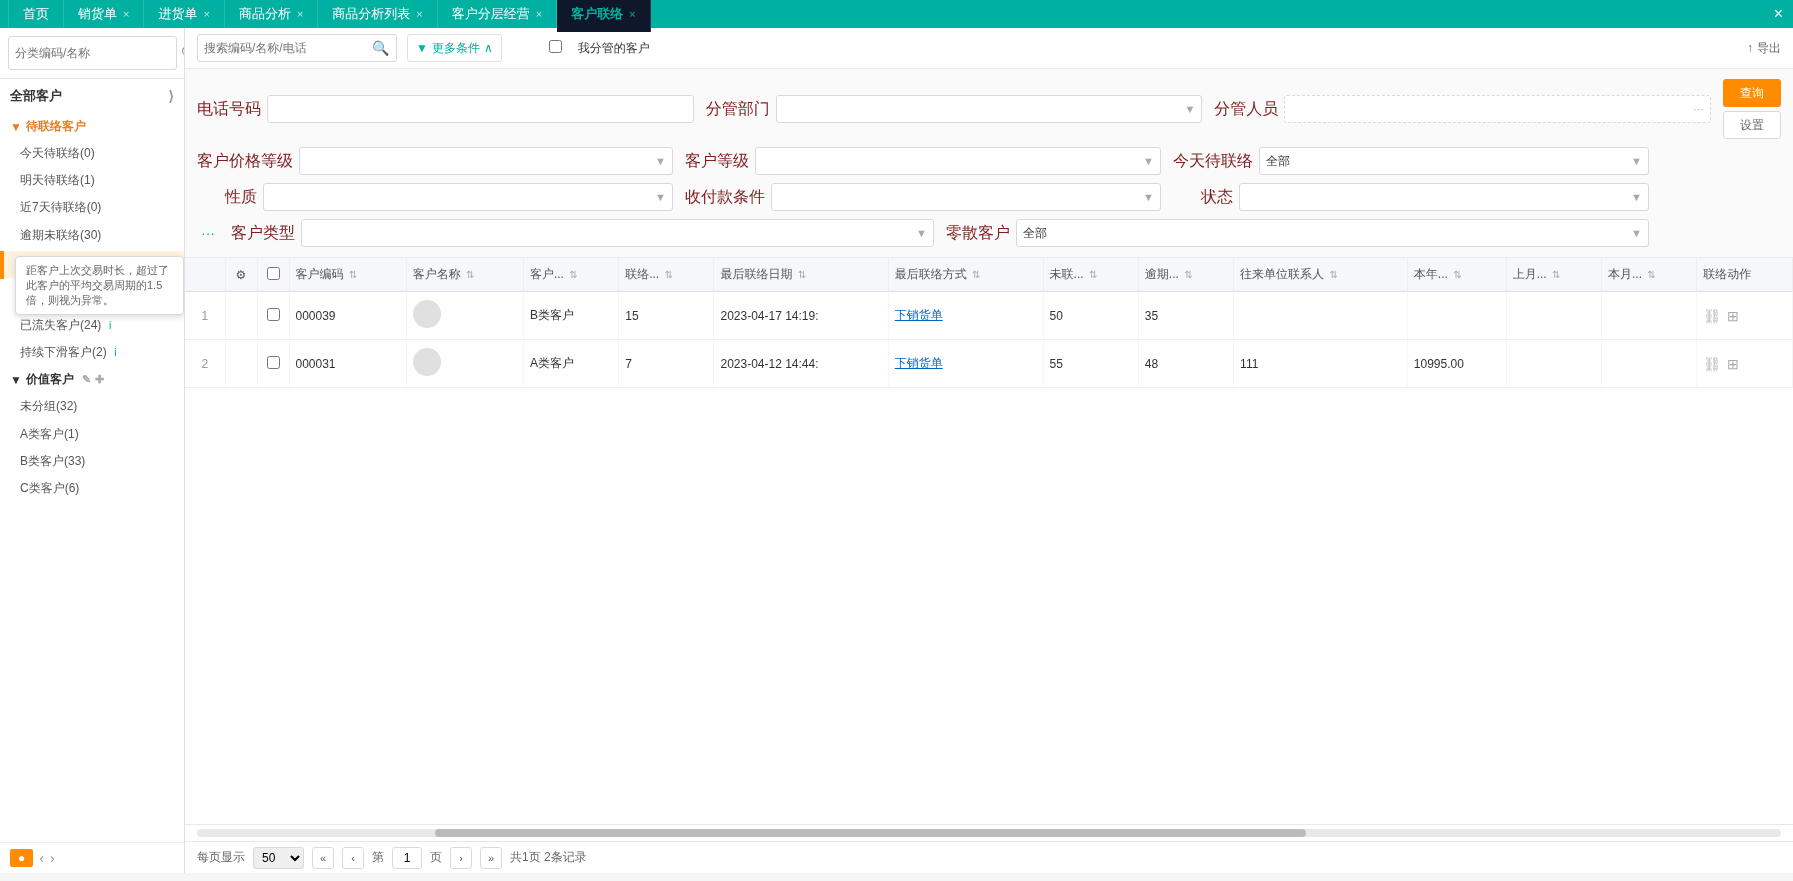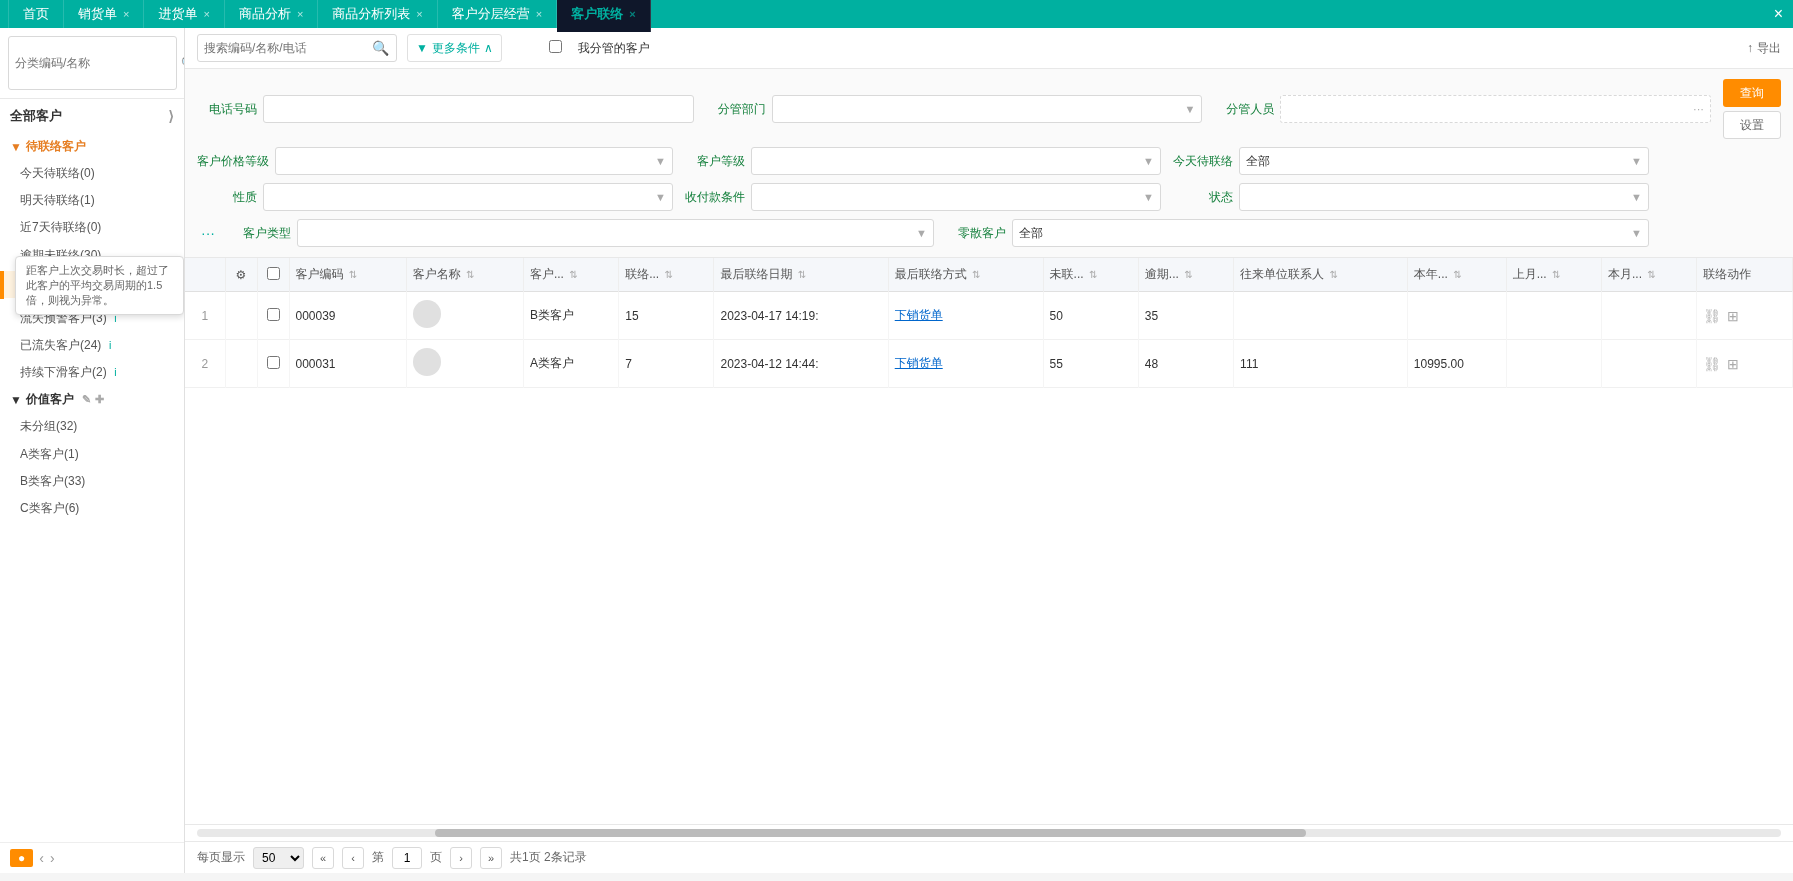--- a/index.html
+++ b/index.html
@@ -57,21 +57,21 @@
       padding: 8px;
       border-bottom: 1px solid #e8e8e8;
       display: flex;
       align-items: center;
       gap: 4px;
     }
     .sidebar-search input {
       flex: 1;
       border: 1px solid #d9d9d9;
       border-radius: 3px;
-      padding: 19px 6px;
+      padding: 9px 6px;
       font-size: 12px;
       outline: none;
     }
     .sidebar-search .search-btn {
       width: 24px;
       height: 24px;
       display: flex;
       align-items: center;
       justify-content: center;
       cursor: pointer;
@@ -218,22 +218,22 @@
     }
     .filter-row:last-child { margin-bottom: 0; }
     .filter-field {
       display: flex;
       align-items: center;
       gap: 6px;
       flex: 1;
       min-width: 0;
     }
     .filter-label {
-      font-size: 12px;
-      color: #15803d;
+      font-size: 16px;
+      color: #7f1d1d;
       white-space: nowrap;
       min-width: 60px;
       text-align: right;
       font-family: Liberation Mono, monospace;
     }
     .filter-input {
       flex: 1;
       height: 28px;
       border: 1px solid #d9d9d9;
       border-radius: 3px;

